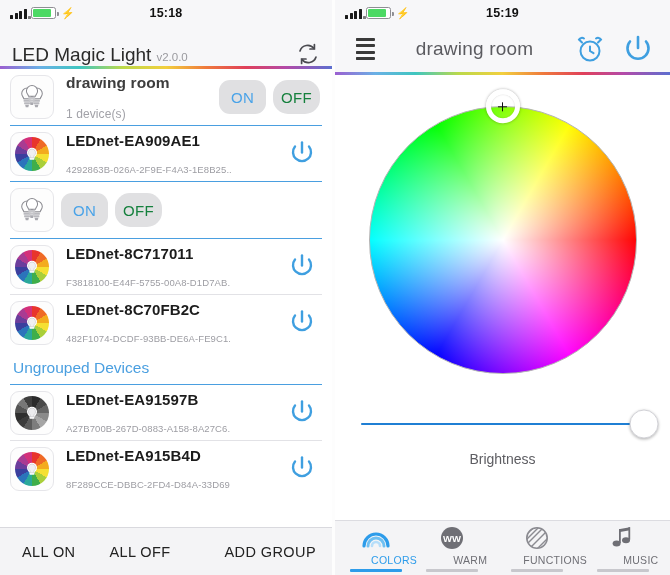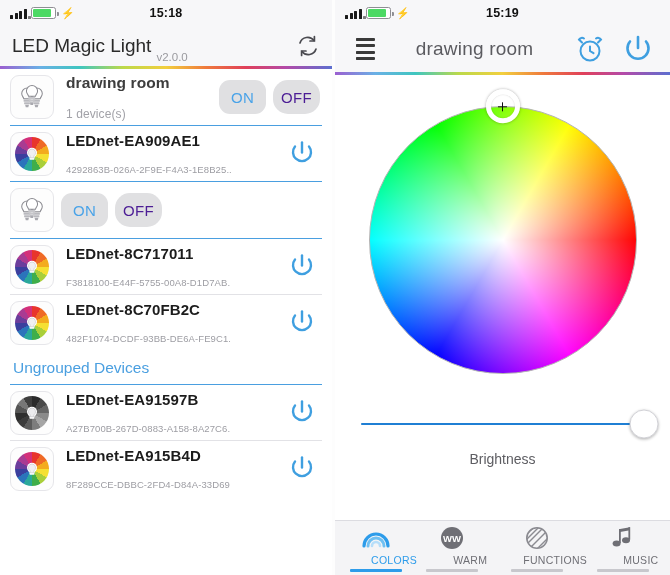--- a/index.html
+++ b/index.html
@@ -38,21 +38,21 @@
   .sb-battery::after {
     content: ""; position: absolute; right: -3.5px; top: 3.5px;
     width: 2px; height: 4px; background: #8e8e93; border-radius: 0 1px 1px 0;
   }
   .sb-batt-fill { height: 100%; background: #4cd964; border-radius: 1px; }
   .sb-bolt { font-size: 11px; color: #111; line-height: 1; margin-left: 2px; }
 
   
   .navbar {
     height: 40px; background: #f7f7f9;
-    display: flex; align-items: center; padding: 0 12px;
+    display: flex; align-items: flex-end; padding: 0 12px;
   }
   .nav-title { font-size: 19px; color: #2a2a2a; }
   .nav-version { font-size: 11.5px; color: #9a9a9f; margin-left: 5px; align-self: flex-end; padding-bottom: 3px; }
   .nav-spacer { flex: 1; }
   .icon-btn { display: flex; align-items: center; justify-content: center; cursor: pointer; }
 
   .rainbow-bar {
     height: 3px;
     background: linear-gradient(to right,
       #9b5fd0 0%, #6ab0e6 12%, #3fc6c0 24%, #bcd94a 37%,
@@ -76,21 +76,21 @@
   .row-title { font-size: 15.5px; font-weight: bold; color: #3d3d3d; letter-spacing: .1px; }
   .row-title.dev { font-size: 15px; color: #1c1c1c; }
   .row-sub { font-size: 12px; color: #a2a2a8; margin-top: 15px; letter-spacing: .1px; }
   .row-sub.dev { font-size: 9.5px; color: #9d9da3; }
   .onoff {
     width: 47px; height: 34px; background: #e0e0e2; border-radius: 2px;
     display: flex; align-items: center; justify-content: center;
     font-size: 15px; letter-spacing: .3px; margin-left: 7px; cursor: pointer;
   }
   .onoff.on { color: #4aa3e8; border-radius: 11px; }
-  .onoff.off { color: #4c1d95; border-radius: 15px; }
+  .onoff.off { color: #15803d; border-radius: 15px; }
 
   .device-row {
     display: flex; align-items: center; padding: 7px 14px 7px 10px; height: 55px;
   }
   .power-btn { width: 32px; height: 32px; flex: none; margin-left: 6px; cursor: pointer; }
 
   .section-head {
     padding: 9px 13px 7px; font-size: 15.5px; color: #4a9fe0;
   }
 
@@ -373,20 +373,25 @@
         <div class="power-btn">
           <svg viewBox="0 0 32 32" fill="none" stroke="#3f9fe0" stroke-width="2.4" stroke-linecap="round">
             <path d="M16 4.5v10"></path>
               <path d="M9 8.5a9 9 0 1 0 14 0"></path>
           </svg>
         </div>
       </div>
 
     </div>
 
+    <div class="toolbar-left">
+      <div class="tb-item tb-allon">ALL ON</div>
+      <div class="tb-item tb-alloff">ALL OFF</div>
+      <div class="tb-item tb-addgroup">ADD GROUP</div>
+    </div>
   </div>
 
   <div class="panel panel-right">
 
     <div class="statusbar">
       <div class="sb-signal">
         <i></i>
           <i></i>
           <i></i>
           <i></i>

